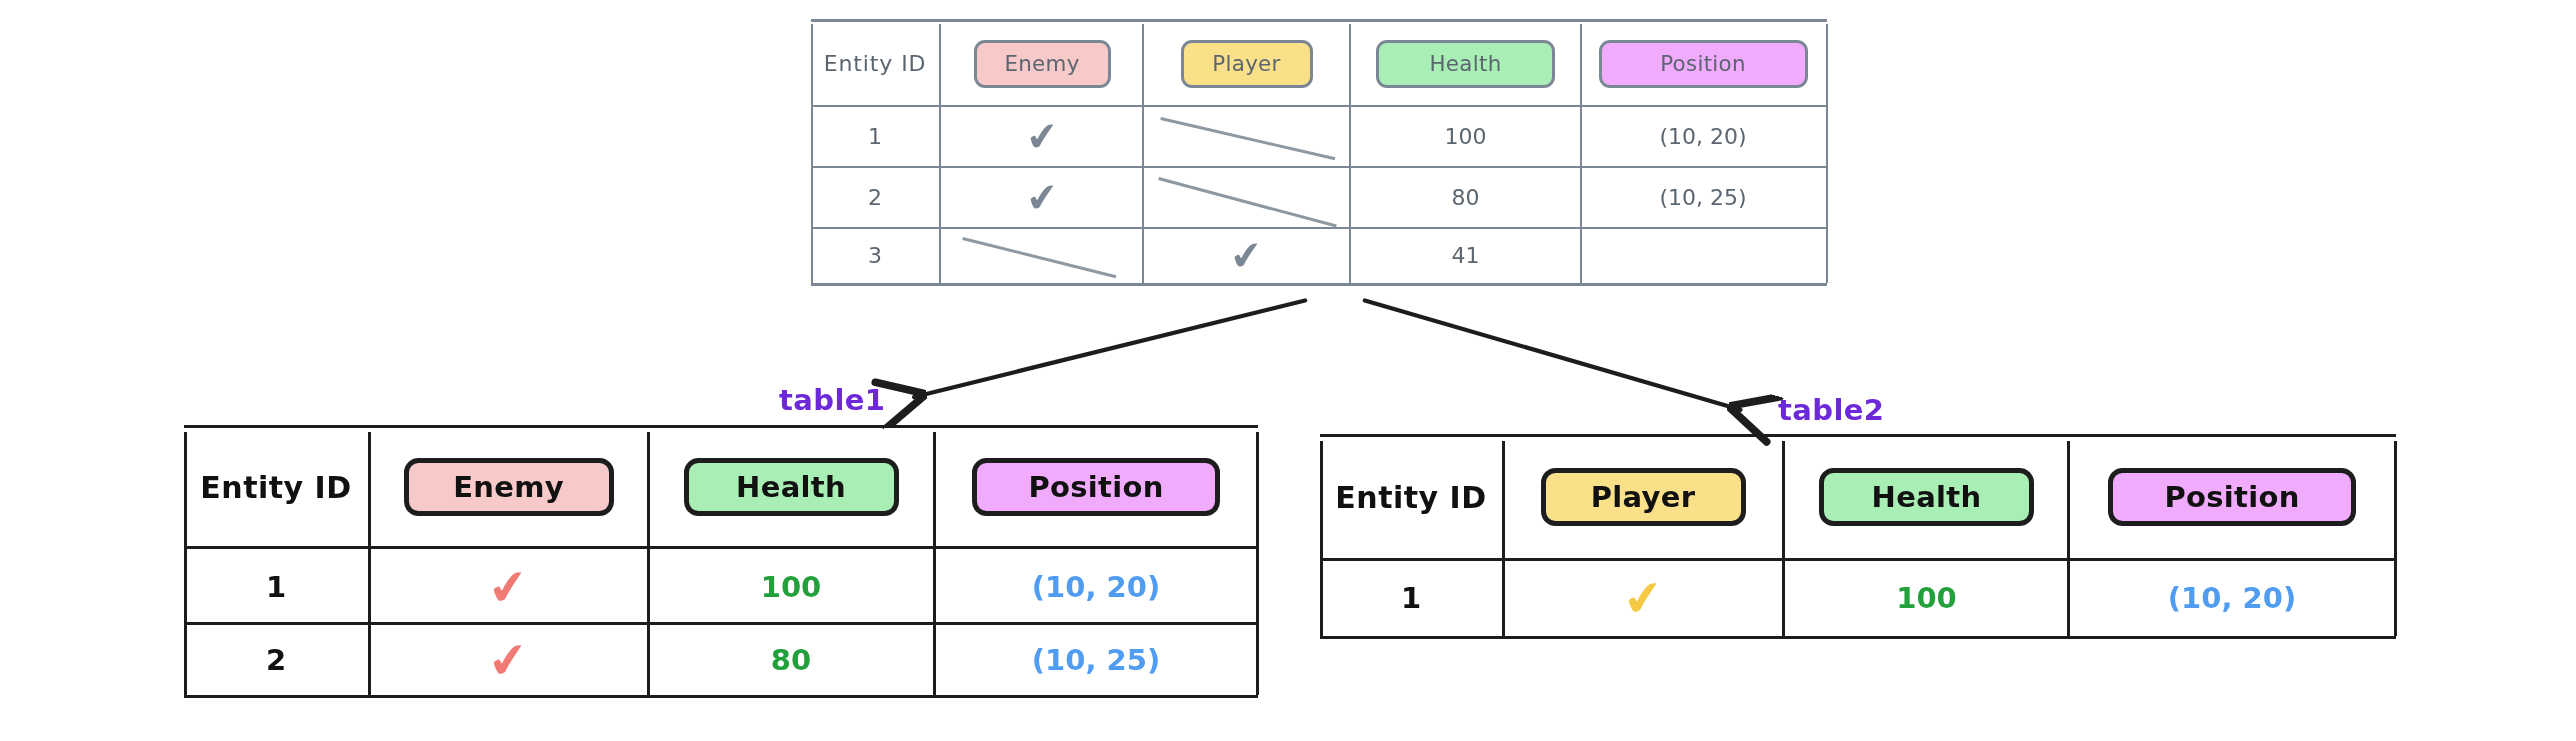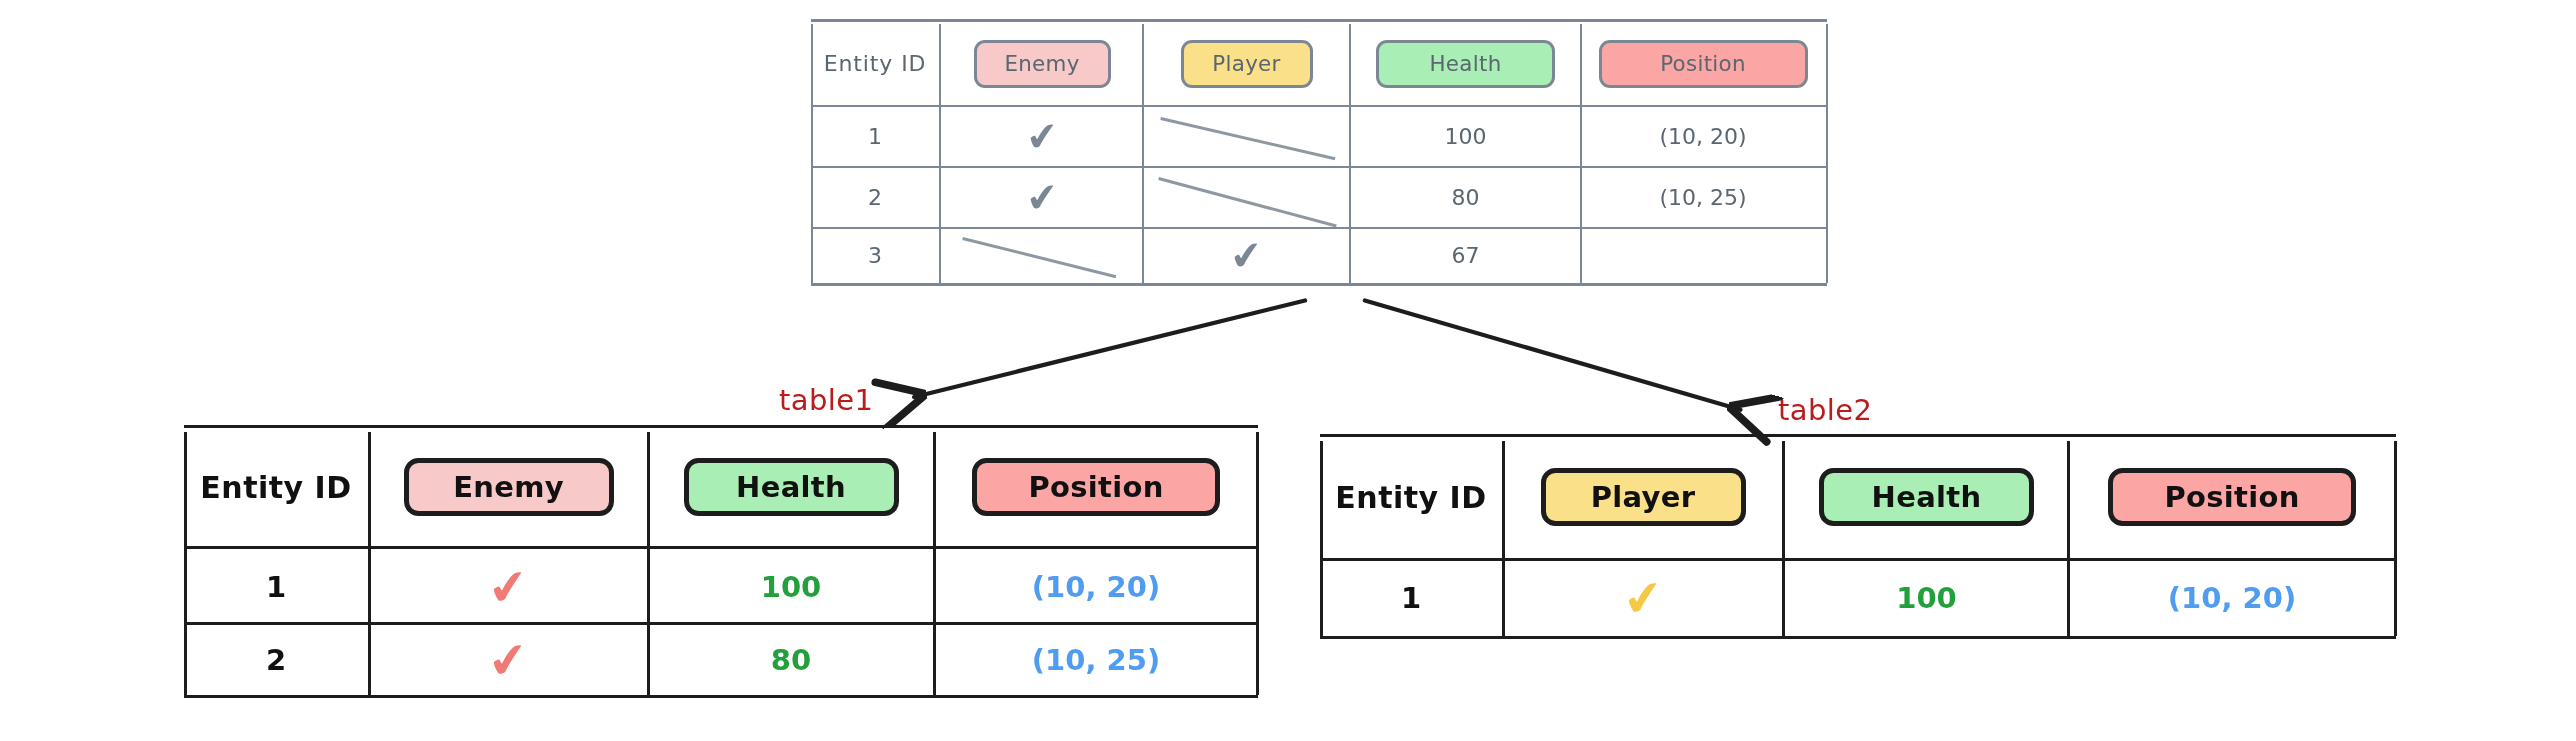--- a/index.html
+++ b/index.html
@@ -70,21 +70,21 @@
     border-radius: 14.5px;
     font-size: 29px;
     font-weight: 700;
     letter-spacing: 0.3px;
     color: #111111;
   }
 
   .chip-enemy    { background: #f7c9c9; }
   .chip-player   { background: #fbe08a; }
   .chip-health   { background: #a9eeb4; }
-  .chip-position { background: #fca5a5; }
+  .chip-position { background: #f0abfc; }
 
   
   .hdr-label-sm {
     font-size: 22px;
     color: #5b6670;
     letter-spacing: 0.9px;
   }
   .hdr-label-lg {
     font-size: 30px;
     font-weight: 700;
@@ -125,22 +125,22 @@
     position: absolute;
     height: 0;
     border-top: 3.4px solid #8d98a3;
     transform-origin: 0 0;
   }
 
   
   .tbl-label {
     position: absolute;
     font-size: 29px;
-    font-weight: 400;
-    color: #b91c1c;
+    font-weight: 700;
+    color: #6d28d9;
     letter-spacing: 0.4px;
     white-space: nowrap;
   }
 
   svg.arrows {
     position: absolute;
     left: 0;
     top: 0;
     width: 2576px;
     height: 741px;
@@ -230,21 +230,21 @@
     <div class="cell" style="left:0; top:209px; width:128px; height:55px;">
       <span class="val-sm">3</span>
     </div>
     <div class="cell" style="left:130px; top:209px; width:202px; height:55px;">
       <div class="slash" style="left:22px; top:8.5px; width:158px; transform:rotate(14deg);"></div>
     </div>
     <div class="cell" style="left:333px; top:209px; width:205px; height:55px;">
       <span class="check check-gray">✔</span>
     </div>
     <div class="cell" style="left:540px; top:209px; width:229px; height:55px;">
-      <span class="val-sm">67</span>
+      <span class="val-sm">41</span>
     </div>
   </div>
 
   <svg class="arrows" viewBox="0 0 3016 868">
     <defs>
       <marker id="ah" markerWidth="16" markerHeight="16" refX="3" refY="5.5" orient="auto">
         <path d="M11,0 L0,5.5 L11,11" fill="none" stroke="#1d1d1d" stroke-width="1.8" stroke-linecap="round" stroke-linejoin="round"></path>
       </marker>
     </defs>
     <path d="M1528,352 L1070,465" fill="none" stroke="#1d1d1d" stroke-width="5" stroke-linecap="round" marker-end="url(#ah)"></path>

